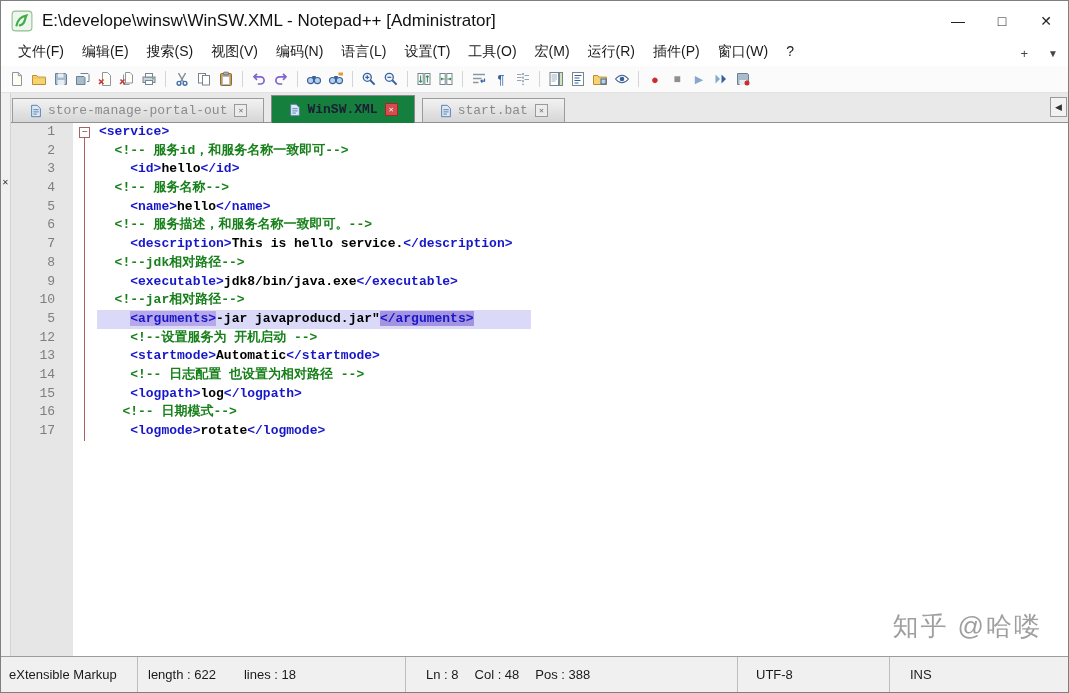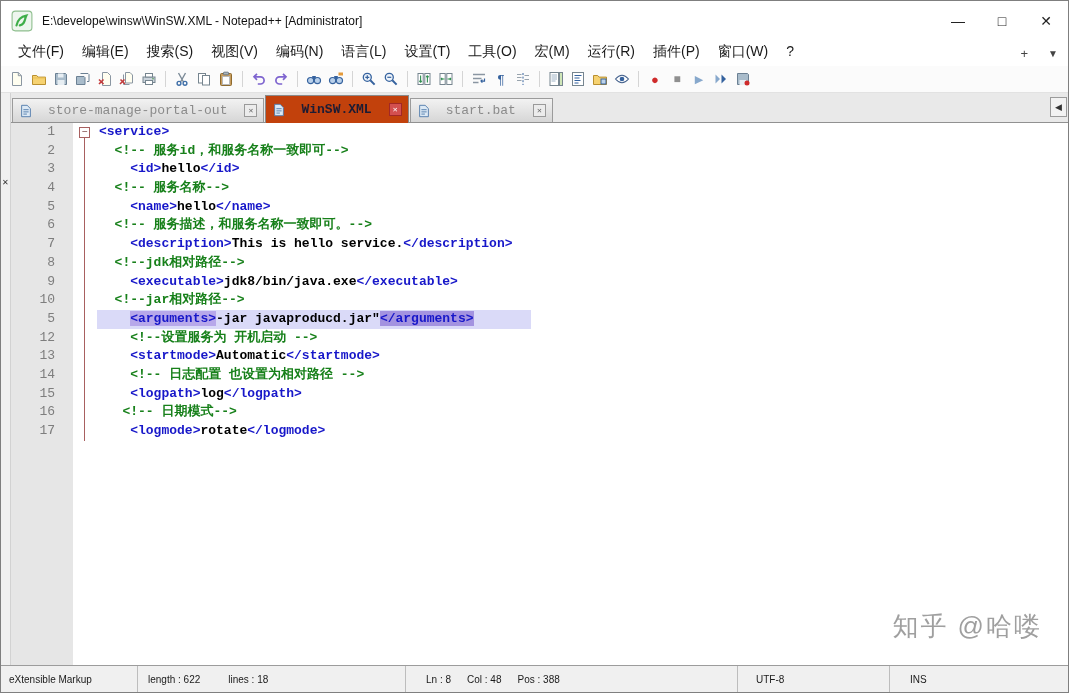--- a/index.html
+++ b/index.html
@@ -4,21 +4,21 @@
 <style>
   *{box-sizing:border-box;margin:0;padding:0}
   html,body{background:#cfcfcf}
   body{font-family:"Liberation Sans","DejaVu Sans",sans-serif}
   .window{width:1069px;height:693px;border:1px solid #7f7f7f;background:#fff;display:flex;flex-direction:column;position:relative;overflow:hidden}
 
   
   .titlebar{height:40px;flex:none;display:flex;align-items:center;padding-left:10px;background:#fff}
   .app-icon{width:22px;height:22px;margin-right:9px;flex:none}
   .app-icon svg{width:22px;height:22px}
-  .title{font-size:12px;color:#111;white-space:nowrap}
+  .title{font-size:17px;color:#111;white-space:nowrap}
   .win-controls{margin-left:auto;display:flex;height:100%}
   .wc{width:44px;display:flex;align-items:center;justify-content:center;font-size:14px;color:#222;cursor:default}
 
   
   .menubar{height:25px;flex:none;display:flex;align-items:flex-start;background:#fff;position:relative;font-size:14px}
   .menu-items{display:flex;padding-left:8px}
   .menu-item{padding:2px 9px;color:#1a1a1a;white-space:nowrap}
   .menu-right{position:absolute;right:10px;top:0;height:100%;display:flex;align-items:center;gap:20px;color:#444;font-size:13px}
 
   
@@ -30,22 +30,22 @@
 
   
   .main{flex:1;display:flex;min-height:0}
   .left-strip{width:10px;flex:none;background:#f0f0f0;border-right:1px solid #d2d2d2;position:relative}
   .strip-x{position:absolute;top:86px;left:1px;font-size:8px;color:#333;line-height:1}
   .right-col{flex:1;display:flex;flex-direction:column;min-width:0}
 
   
   .tabbar{height:30px;flex:none;background:#e9e9e9;display:flex;align-items:flex-end;position:relative;border-bottom:1px solid #919191}
   .tab-strip{display:flex;align-items:flex-end;height:100%;padding-left:1px}
-  .tab{display:flex;align-items:center;gap:15px;height:24px;padding:0 6px;border:1px solid #9b9b9b;border-bottom:none;background:linear-gradient(#f2f2f2,#d6d6d6);margin-right:1px;font:13px "Liberation Mono","DejaVu Sans Mono",monospace;color:#8b8b8b;white-space:nowrap}
-  .tab.active{height:28px;background:#c2410c;color:#1c1c34;font-weight:bold;margin-bottom:-1px;border-color:#8a8a8a}
+  .tab{display:flex;align-items:center;gap:5px;height:24px;padding:0 16px;border:1px solid #9b9b9b;border-bottom:none;background:linear-gradient(#f2f2f2,#d6d6d6);margin-right:7px;font:13px "Liberation Mono","DejaVu Sans Mono",monospace;color:#8b8b8b;white-space:nowrap}
+  .tab.active{height:28px;background:#15803d;color:#1c1c34;font-weight:bold;margin-bottom:-1px;border-color:#8a8a8a}
   .tab-ic{display:flex}
   .tab-ic svg{width:14px;height:14px}
   .tab-close{width:13px;height:13px;border:1px solid #9a9a9a;display:flex;align-items:center;justify-content:center;font-size:8px;color:#666;background:#ececec;margin-left:2px;line-height:1}
   .tab.active .tab-close{background:#d34f4f;border-color:#a22727;color:#fff;font-weight:bold}
   .tab-scroll{position:absolute;right:1px;top:4px;width:17px;height:20px;border:1px solid #9b9b9b;background:#f2f2f2;display:flex;align-items:center;justify-content:center;font-size:9px;color:#333}
 
   
   .editor{flex:1;overflow:hidden;position:relative;background:linear-gradient(90deg,#e6e6e6 0,#e6e6e6 62px,#fff 62px)}
   .ed-row{display:flex;height:18.7px;font:bold 13px/18.7px "Liberation Mono","DejaVu Sans Mono",monospace;white-space:pre}
   .ln{width:62px;flex:none;color:#7e7e7e;text-align:right;padding-right:18px;font-weight:normal}
@@ -58,21 +58,21 @@
   .code{flex:1;padding-left:2px}
   .ed-row.cur .code{background:linear-gradient(90deg,#dadaf8 0,#dadaf8 434px,rgba(0,0,0,0) 434px)}
   .sg-tag{color:#1717c9}
   .sg-comment{color:#17801a}
   .sg-text{color:#000}
   .sg-plain{color:#000}
   .sg-taghl{color:#1717c9;background:#b7a8ea}
   .sg-taghl2{color:#1717c9;background:#a393e0}
 
   
-  .statusbar{height:27px;flex:none;background:#f0f0f0;border-top:1px solid #9c9c9c;display:flex;align-items:stretch;font-size:10px;color:#1a1a1a}
+  .statusbar{height:36px;flex:none;background:#f0f0f0;border-top:1px solid #9c9c9c;display:flex;align-items:stretch;font-size:13px;color:#1a1a1a}
   .sb{display:flex;align-items:center;border-right:1px solid #bdbdbd;white-space:nowrap}
   .f1{width:137px;padding-left:8px;overflow:hidden}
   .f2{width:268px;padding-left:10px;gap:28px}
   .f3{width:332px;padding-left:20px;gap:16px}
   .f4{width:130px;justify-content:center}
   .f5{width:152px;padding-left:18px}
   .f6{flex:1;padding-left:20px;border-right:none}
 
   .watermark{position:absolute;right:26px;bottom:48px;font-size:26px;color:#8f8f8f;opacity:.85;letter-spacing:2px;font-weight:500}
 </style>

